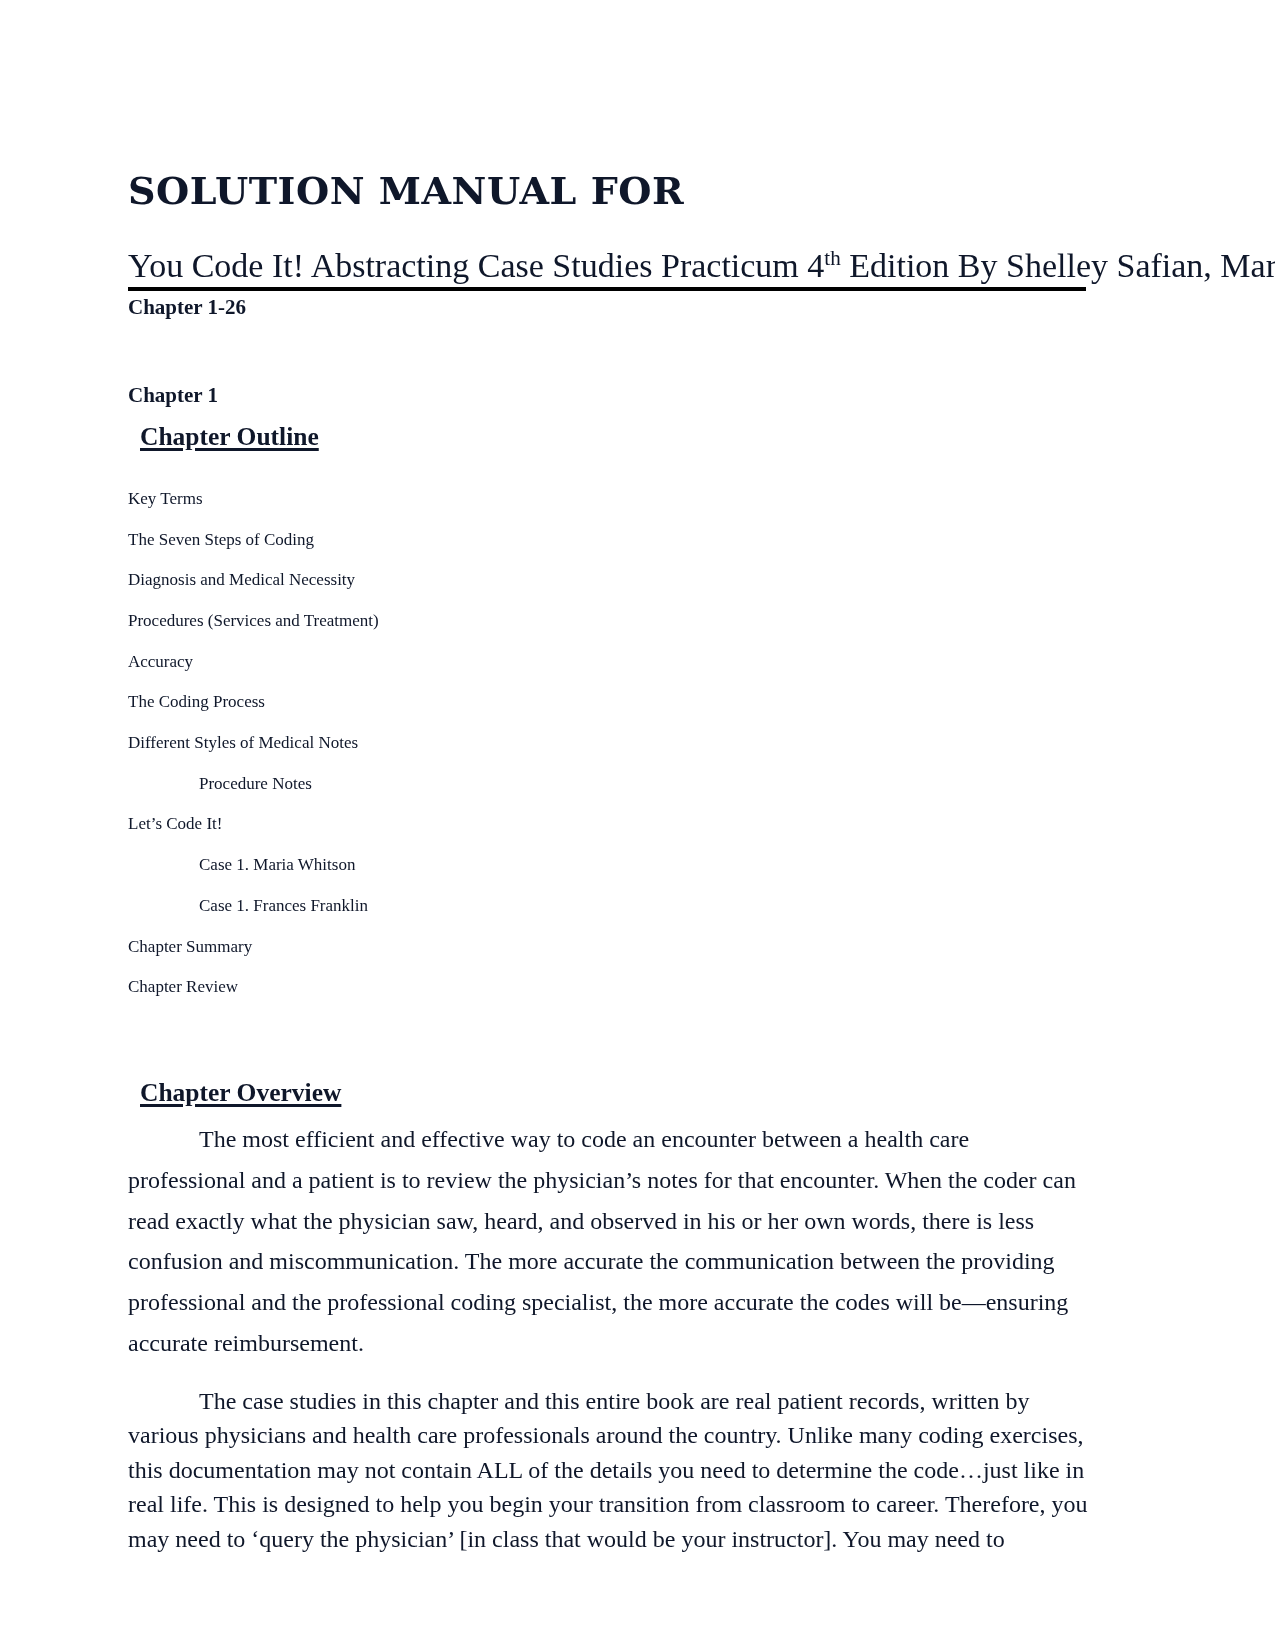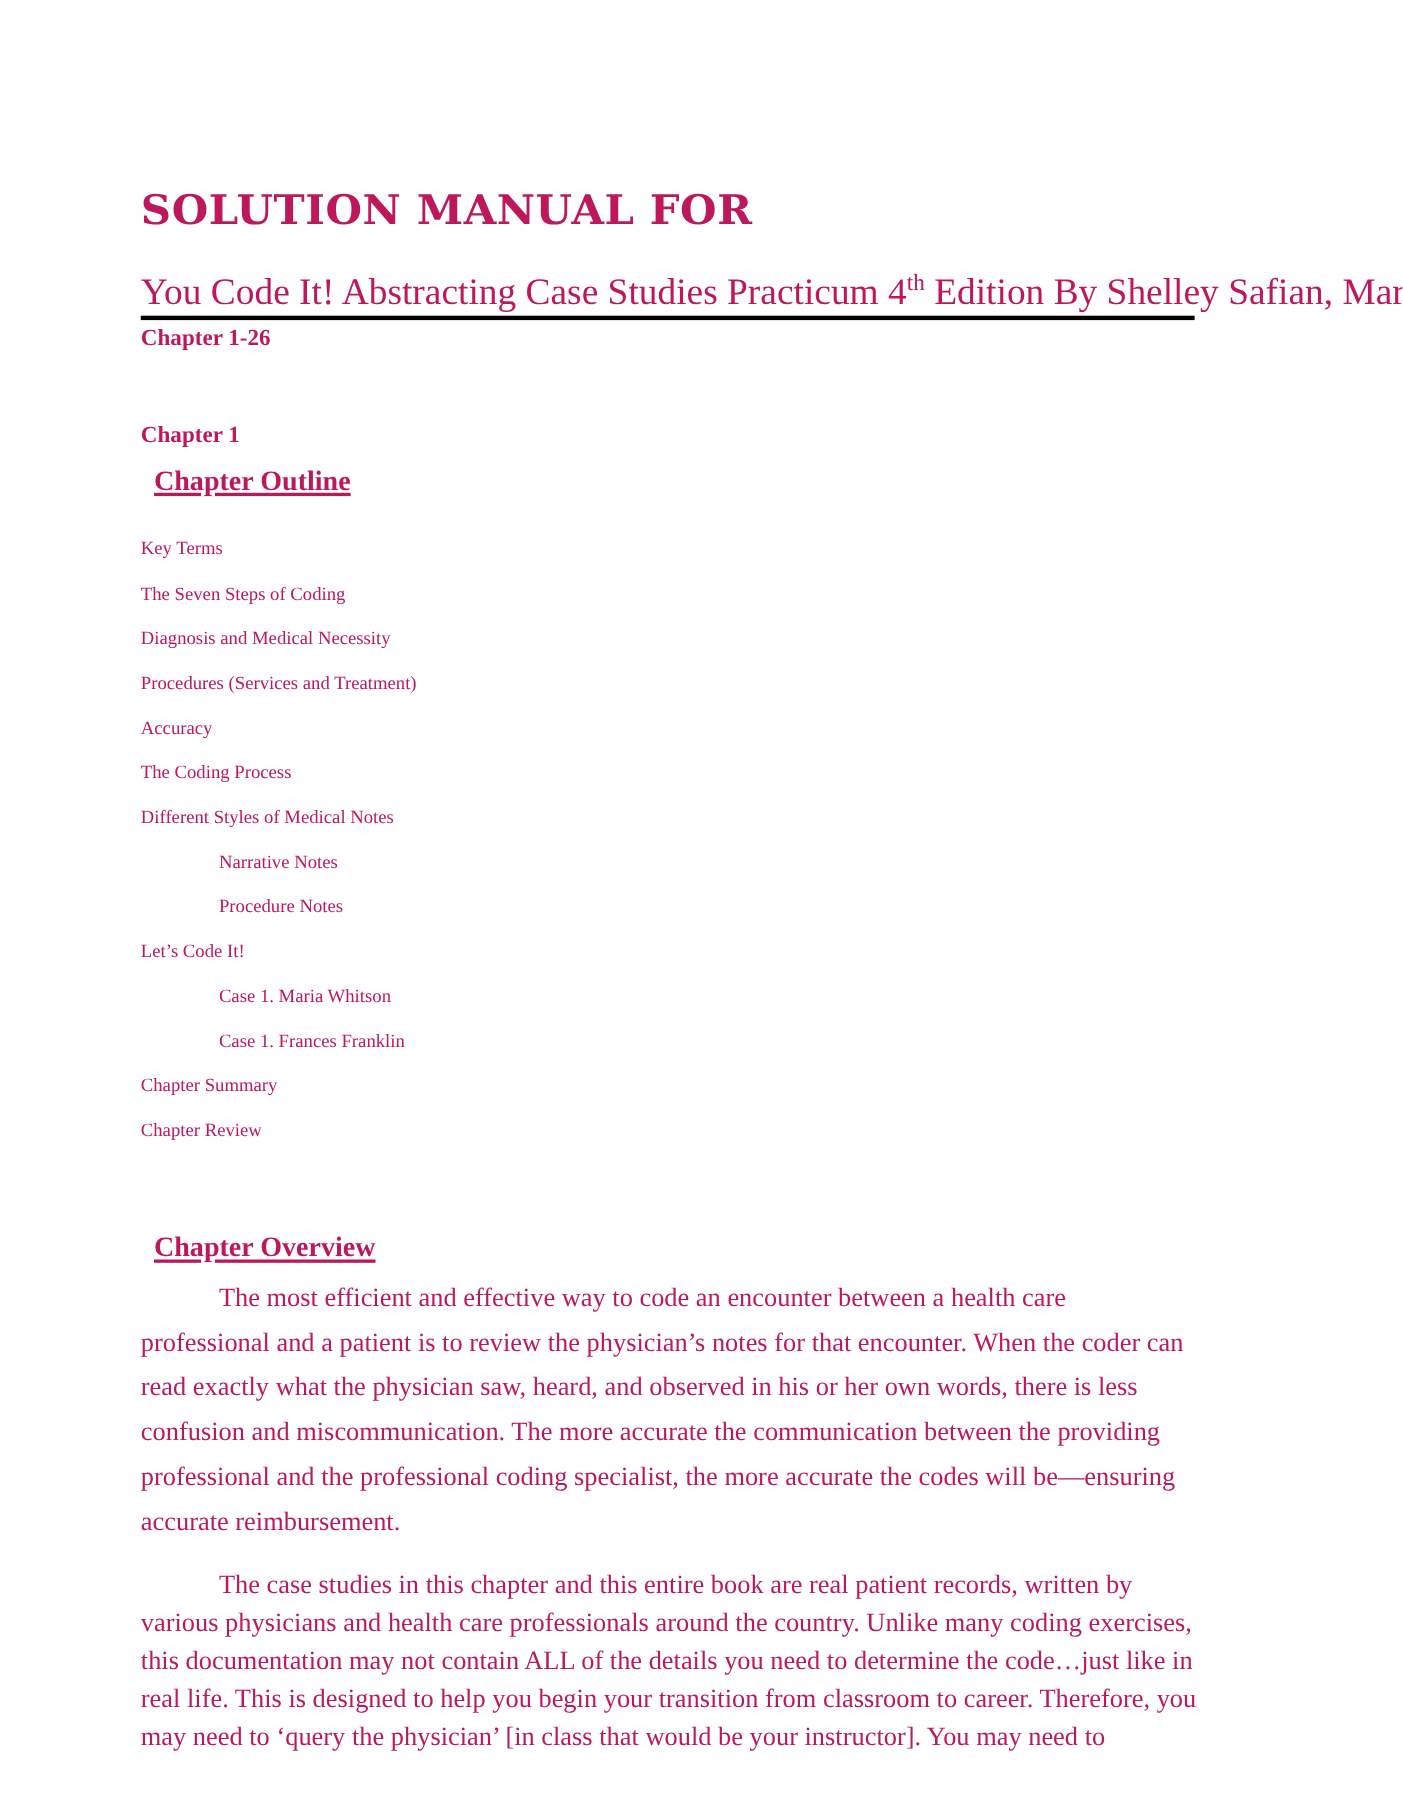--- a/index.html
+++ b/index.html
@@ -8,21 +8,21 @@
     padding: 0;
     background: #ffffff;
   }
   .page {
     position: relative;
     width: 1275px;
     height: 1650px;
     background: #ffffff;
     overflow: hidden;
     font-family: "Liberation Serif", "DejaVu Serif", serif;
-    color: #be185d;
+    color: #0f172a;
     box-sizing: border-box;
   }
   .content {
     position: absolute;
     left: 128px;
     top: 0;
     width: 958px;
   }
 
   
@@ -138,21 +138,20 @@
     </div>
 
     <ul class="outline">
         <li>Key Terms</li>
         <li>The Seven Steps of Coding</li>
         <li>Diagnosis and Medical Necessity</li>
         <li>Procedures (Services and Treatment)</li>
         <li>Accuracy</li>
         <li>The Coding Process</li>
         <li>Different Styles of Medical Notes</li>
-        <li class="indent">Narrative Notes</li>
         <li class="indent">Procedure Notes</li>
         <li>Let’s Code It!</li>
         <li class="indent">Case 1. Maria Whitson</li>
         <li class="indent">Case 1. Frances Franklin</li>
         <li>Chapter Summary</li>
         <li>Chapter Review</li>
       </ul>
 
     <div class="overview-head">
       <span class="h-bold-underline">Chapter Overview</span>

